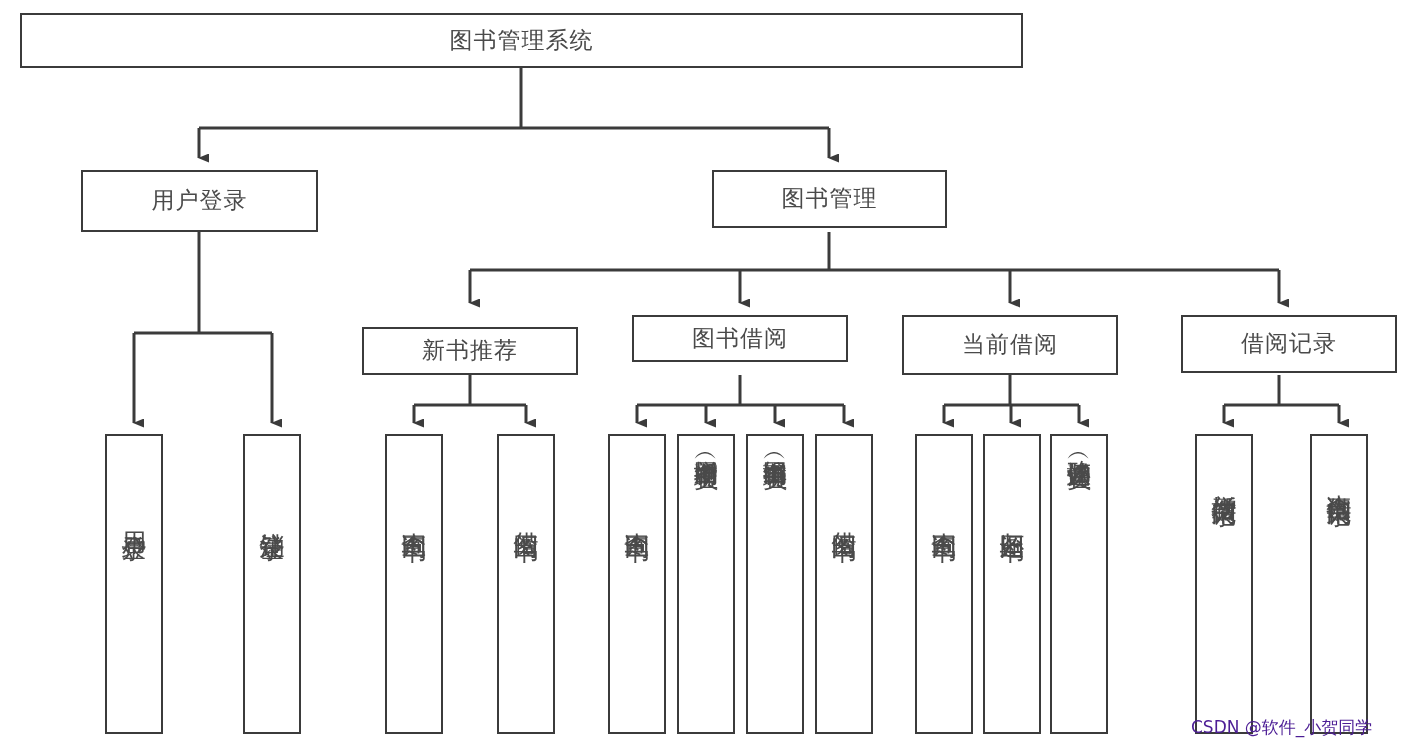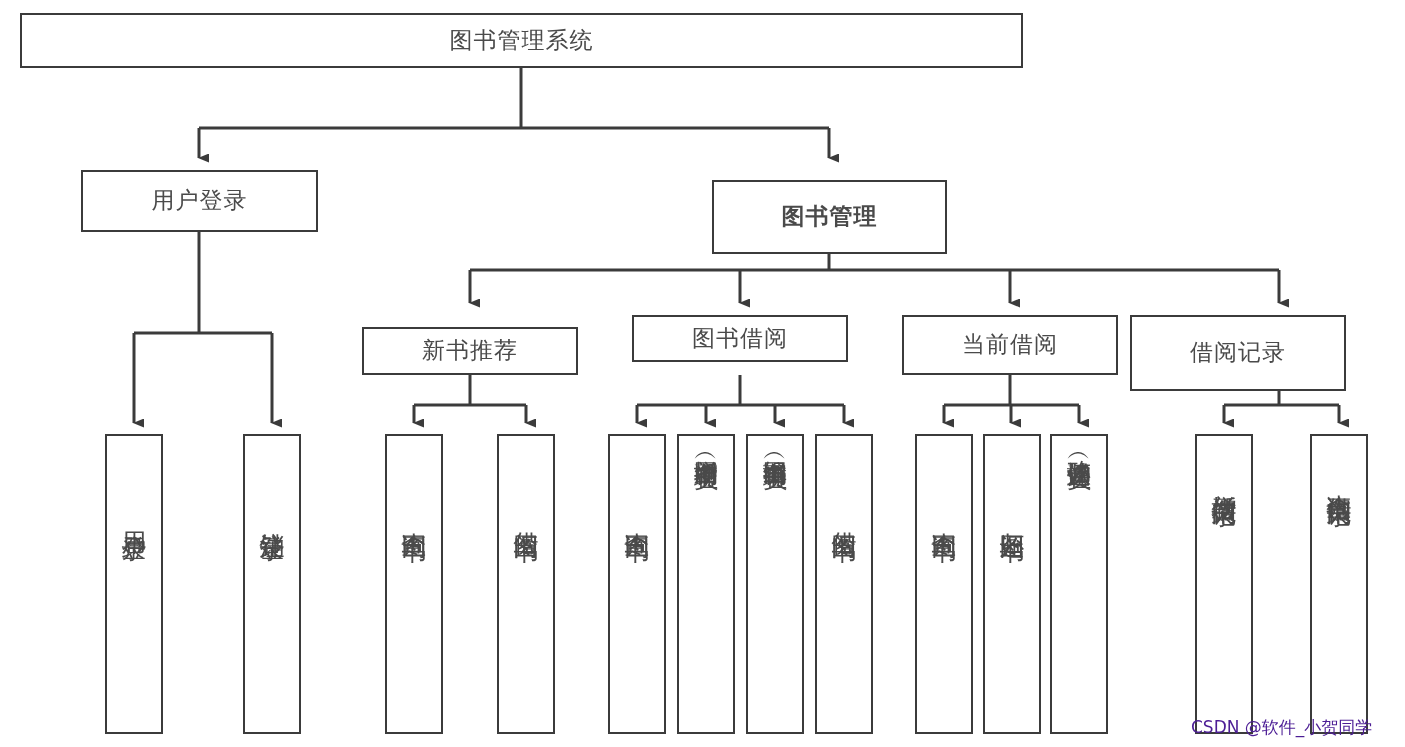--- a/index.html
+++ b/index.html
@@ -132,34 +132,34 @@
     </g>
   </svg>
 
   <div class="node horiz root" style="left:20px; top:13px; width:1003px; height:55px;">
     <span class="label">图书管理系统</span>
   </div>
 
   <div class="node horiz" style="left:81px; top:170px; width:237px; height:62px;">
     <span class="label">用户登录</span>
   </div>
-  <div class="node horiz" style="left:712px; top:180px; width:235px; height:74px;font-weight:bold;">
+  <div class="node horiz" style="left:712px; top:170px; width:235px; height:58px;">
     <span class="label">图书管理</span>
   </div>
 
   <div class="node horiz" style="left:362px; top:317px; width:216px; height:48px;margin-top:10px;">
     <span class="label">新书推荐</span>
   </div>
   <div class="node horiz" style="left:632px; top:315px; width:216px; height:47px;">
     <span class="label">图书借阅</span>
   </div>
   <div class="node horiz" style="left:902px; top:315px; width:216px; height:60px;">
     <span class="label">当前借阅</span>
   </div>
-  <div class="node horiz" style="left:1130px; top:315px; width:216px; height:76px;font-family:Liberation Serif, serif;">
+  <div class="node horiz" style="left:1181px; top:315px; width:216px; height:58px;font-family:Liberation Serif, serif;">
     <span class="label">借阅记录</span>
   </div>
 
   <div class="node vert" style="left:105px; top:434px; width:58px; height:300px; padding-top:76px;">
     <span class="label">用户登录</span>
   </div>
   <div class="node vert" style="left:243px; top:434px; width:58px; height:300px; padding-top:76px;">
     <span class="label">注销登录</span>
   </div>
 

